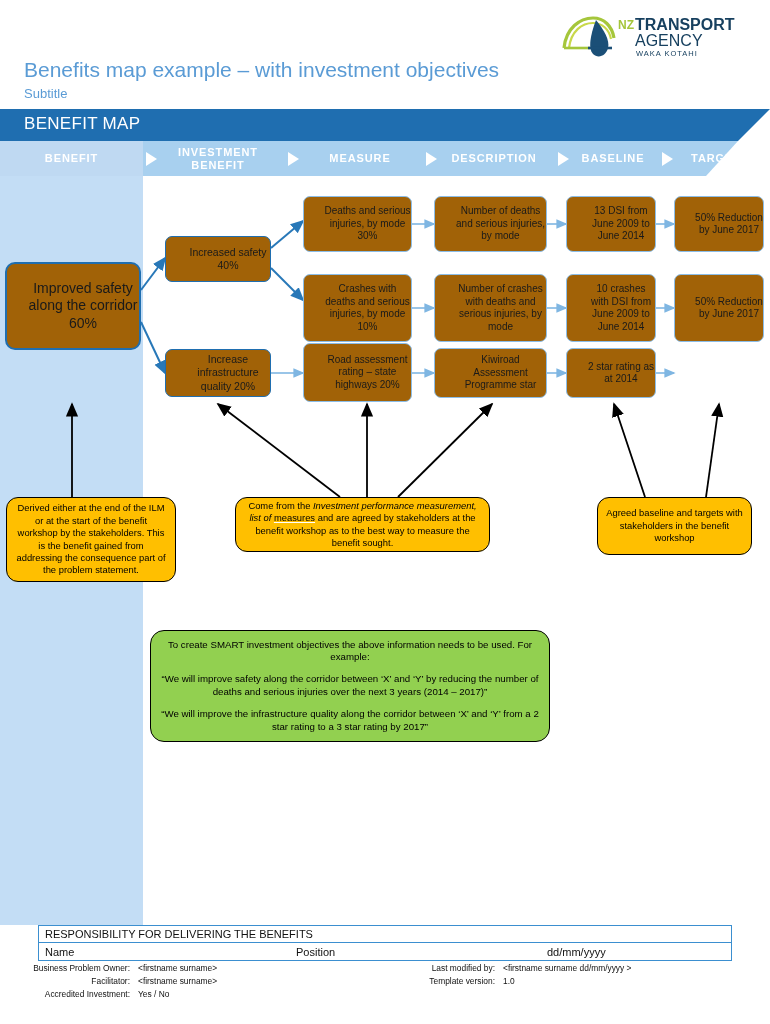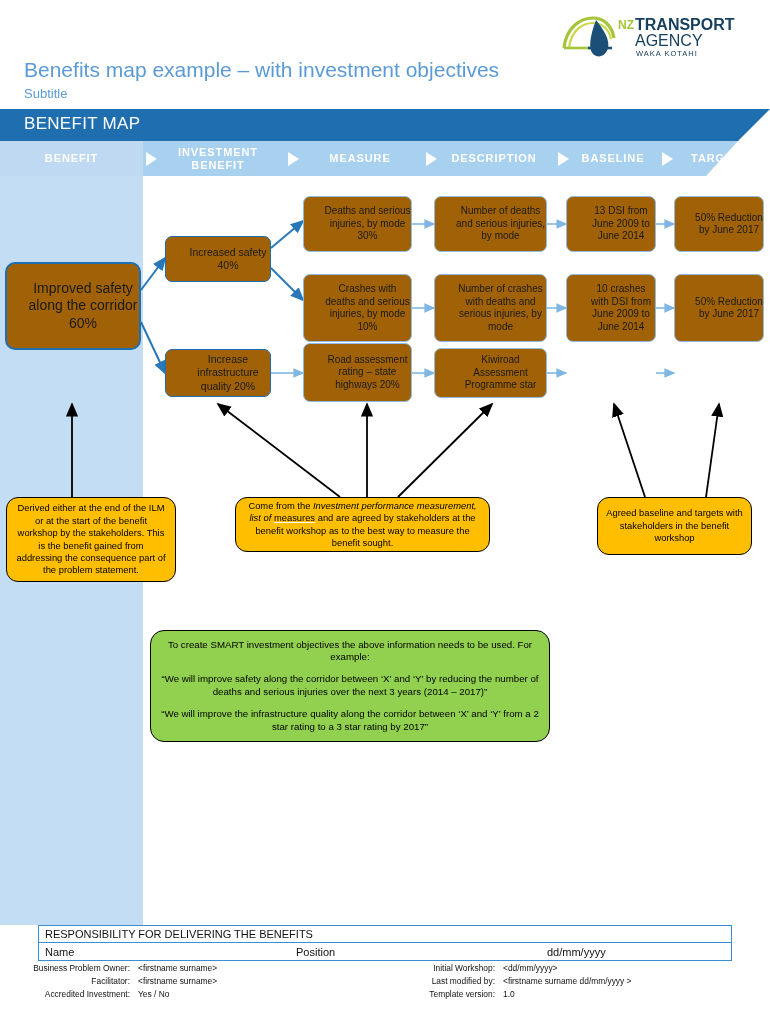--- a/index.html
+++ b/index.html
@@ -219,20 +219,21 @@
   <div class="nbox b-light" style="left:303px;top:196px;width:109px;height:56px;">Deaths and serious injuries, by mode 30%</div>
   <div class="nbox b-light" style="left:303px;top:274px;width:109px;height:68px;">Crashes with deaths and serious injuries, by mode 10%</div>
   <div class="nbox b-light" style="left:303px;top:343px;width:109px;height:59px;">Road assessment rating – state highways 20%</div>
 
   <div class="nbox b-light" style="left:434px;top:196px;width:113px;height:56px;">Number of deaths and serious injuries, by mode</div>
   <div class="nbox b-light" style="left:434px;top:274px;width:113px;height:68px;">Number of crashes with deaths and serious injuries, by mode</div>
   <div class="nbox b-light" style="left:434px;top:348px;width:113px;height:50px;">Kiwiroad Assessment Programme star</div>
 
   <div class="nbox b-light" style="left:566px;top:196px;width:90px;height:56px;">13 DSI from June 2009 to June 2014</div>
   <div class="nbox b-light" style="left:566px;top:274px;width:90px;height:68px;">10 crashes with DSI from June 2009 to June 2014</div>
+  <div class="nbox b-light" style="left:566px;top:348px;width:90px;height:50px;">2 star rating as at 2014</div>
 
   <div class="nbox b-light" style="left:674px;top:196px;width:90px;height:56px;">50% Reduction by June 2017</div>
   <div class="nbox b-light" style="left:674px;top:274px;width:90px;height:68px;">50% Reduction by June 2017</div>
 
   <div class="callout" style="left:6px;top:497px;width:170px;height:85px;">Derived either at the end of the ILM or at the start of the benefit workshop by the stakeholders. This is the benefit gained from addressing the consequence part of the problem statement.</div>
 
   <div class="callout" style="left:235px;top:497px;width:255px;height:55px;">
     <span>
       <span>Come from the </span><i>Investment performance measurement, list of </i><span class="lnk">measures</span><span> and are agreed by stakeholders at the benefit workshop as to the best way to measure the benefit sought.</span>
     </span>
@@ -267,24 +268,20 @@
         <div class="meta-v">&lt;firstname surname&gt;</div>
       </div>
     <div class="meta-row">
         <div class="meta-k">Accredited Investment:</div>
         <div class="meta-v">Yes / No</div>
       </div>
   </div>
 
   <div class="meta meta-r">
     <div class="meta-row">
-        <div class="meta-k">Initial Workshop:</div>
-        <div class="meta-v">&lt;dd/mm/yyyy&gt;</div>
-      </div>
-    <div class="meta-row">
         <div class="meta-k">Last modified by:</div>
         <div class="meta-v">&lt;firstname surname dd/mm/yyyy &gt;</div>
       </div>
     <div class="meta-row">
         <div class="meta-k">Template version:</div>
         <div class="meta-v">1.0</div>
       </div>
   </div>
 
 </div>

